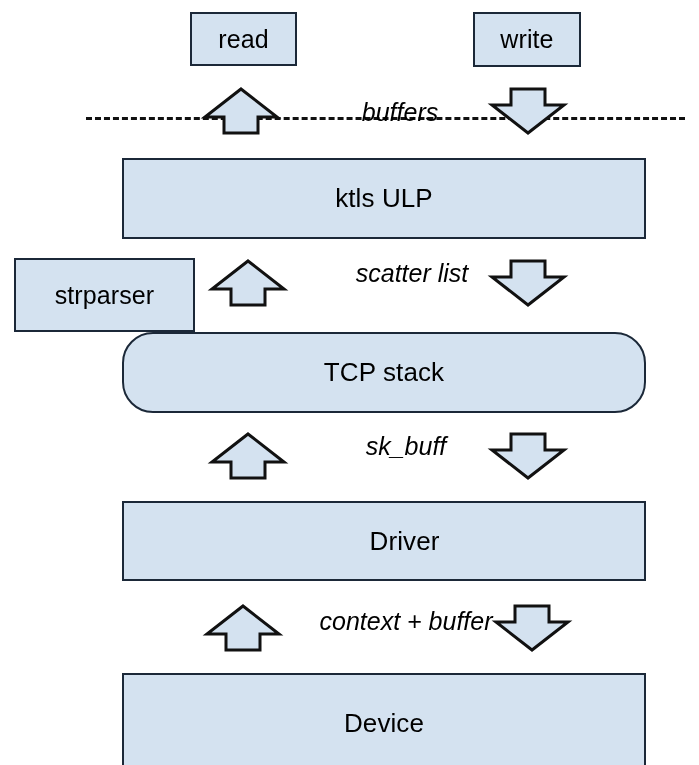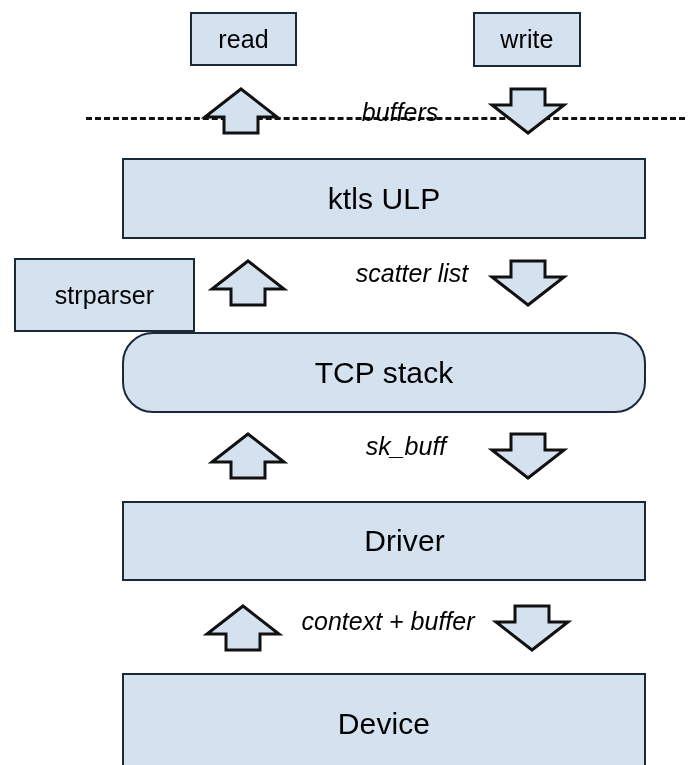--- a/index.html
+++ b/index.html
@@ -27,21 +27,21 @@
     border: 2px solid #1b2838;
     display: flex;
     align-items: center;
     justify-content: center;
     color: #000000;
     font-family: "Liberation Sans", sans-serif;
     font-weight: normal;
     letter-spacing: 0.1px;
   }
   .box.small { font-size: 25px; }
-  .box.wide  { font-size: 30px; }
+  .box.wide  { font-size: 26px; }
 
   
   .dashed-line {
     position: absolute;
     height: 0;
     border-top: 3px dashed #111111;
   }
 
   
   .arrow {
@@ -147,19 +147,19 @@
       <path d="M 38 2 L 74 30 L 55 30 L 55 46 L 21 46 L 21 30 L 2 30 Z"></path>
     </svg>
   </div>
 
   <div class="arrow" style="left:494px; top:604px; width:76px; height:48px;">
     <svg width="76" height="48" viewBox="0 0 76 48">
       <path d="M 38 46 L 2 18 L 21 18 L 21 2 L 55 2 L 55 18 L 74 18 Z"></path>
     </svg>
   </div>
 
-  <div class="flow-label" style="left:282px; top:607px; width:212px;">context + buffer</div>
+  <div class="flow-label" style="left:300px; top:607px; width:212px;">context + buffer</div>
 
   <div class="box wide" style="left:122px; top:673px; width:524px; height:101px;">
     <span>Device</span>
   </div>
 
 </div>
 
 </body></html>

